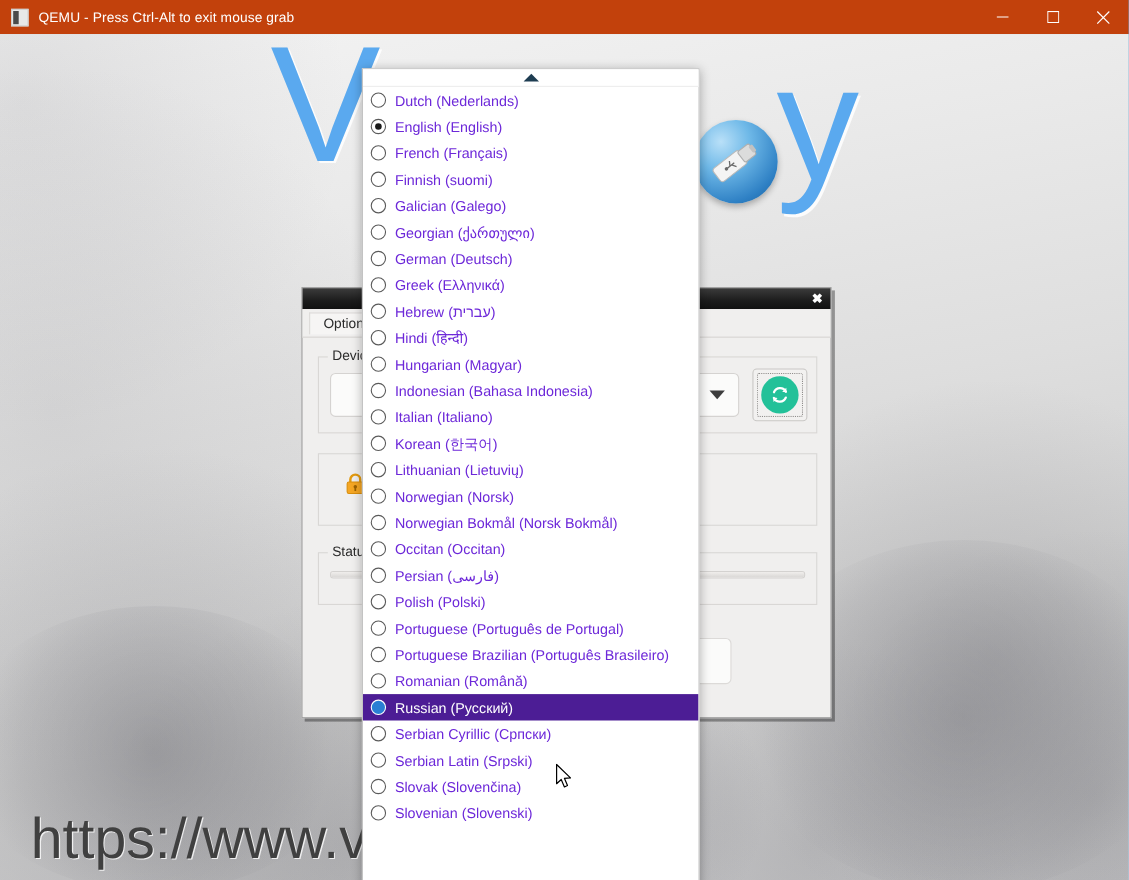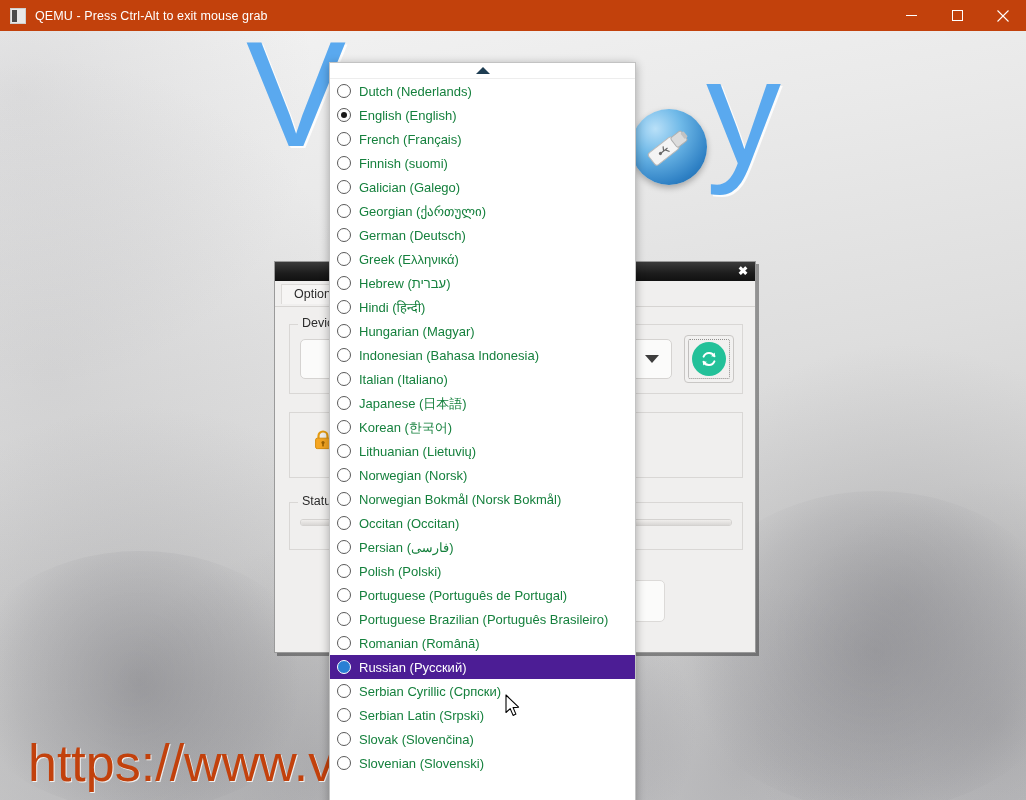--- a/index.html
+++ b/index.html
@@ -110,21 +110,21 @@
   }
   #usb-stick {
     position: absolute; left: 12px; top: 16px;
     width: 50px; height: 44px;
     transform: rotate(-38deg);
   }
 
   
   #site-url {
     position: absolute; left: 28px; top: 706px;
-    color: #c2410c;
+    color: #404040;
     font-size: 52px;
     line-height: 1;
     white-space: nowrap;
     text-shadow: 1px 1px 0 rgba(255,255,255,.8);
     text-align: right;
   }
 
   
   #app-dialog {
     position: absolute; left: 274px; top: 230px;
@@ -257,21 +257,21 @@
   }
   #language-list {
     flex: 1 1 auto;
     overflow: hidden;
   }
   .lang-item {
     height: 24px;
     display: flex; align-items: center;
     padding-left: 7px;
     font-size: 13px;
-    color: #15803d;
+    color: #6d28d9;
     white-space: nowrap;
   }
   .lang-item.selected-row {
     background: #4c1d95;
     color: #ffffff;
   }
   .radio {
     width: 14px; height: 14px;
     border: 1px solid #5a5a5a;
     border-radius: 50%;
@@ -443,24 +443,20 @@
           <div class="lang-item">
             <span class="radio"></span>
             <span class="lang-label">Indonesian (Bahasa Indonesia)</span>
           </div>
           <div class="lang-item">
             <span class="radio"></span>
             <span class="lang-label">Italian (Italiano)</span>
           </div>
           <div class="lang-item">
             <span class="radio"></span>
-            <span class="lang-label">Japanese (日本語)</span>
-          </div>
-          <div class="lang-item">
-            <span class="radio"></span>
             <span class="lang-label">Korean (한국어)</span>
           </div>
           <div class="lang-item">
             <span class="radio"></span>
             <span class="lang-label">Lithuanian (Lietuvių)</span>
           </div>
           <div class="lang-item">
             <span class="radio"></span>
             <span class="lang-label">Norwegian (Norsk)</span>
           </div>

